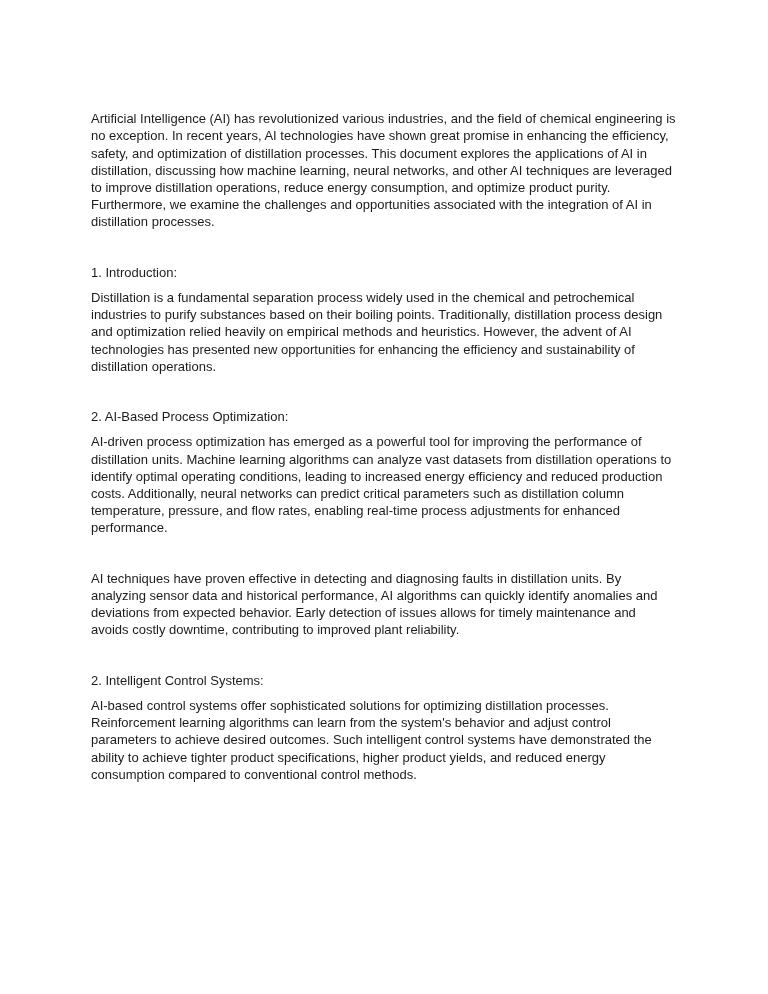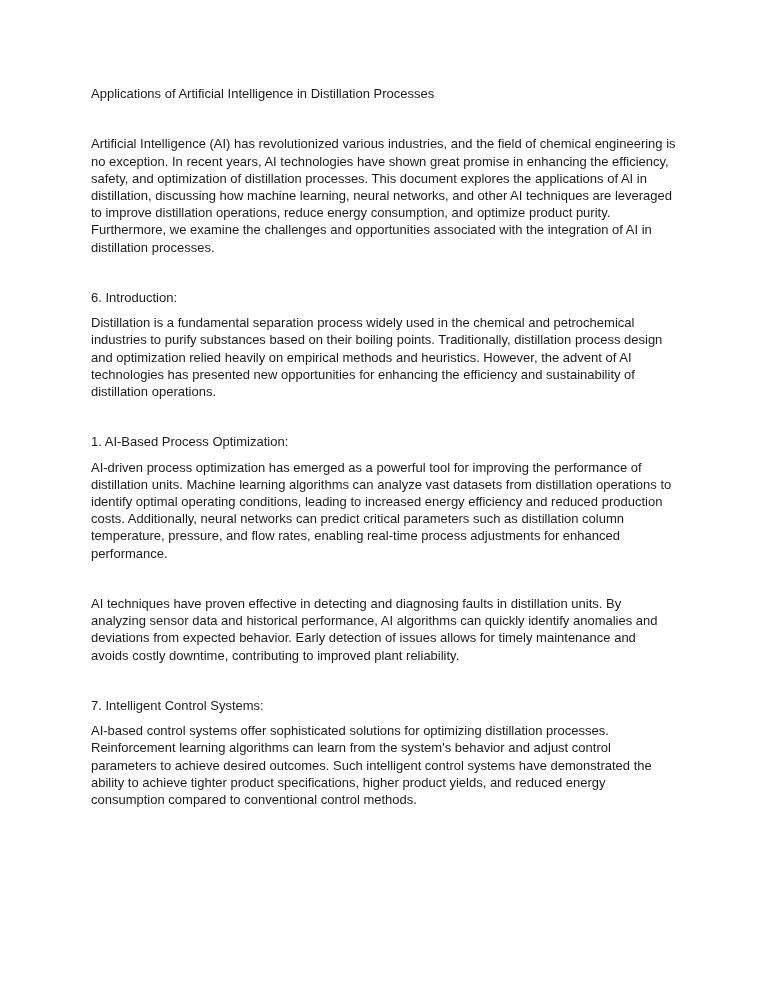--- a/index.html
+++ b/index.html
@@ -35,43 +35,42 @@
   section {
     margin: 0;
     padding: 0;
   }
 </style>
 </head>
 <body>
 
 <div class="page">
 
-  <p class="para">Applications of Artificial Intelligence in Distillation Processes</p>
   <div class="blank-line"></div>
 
   <section>
     <p class="para">Artificial Intelligence (AI) has revolutionized various industries, and the field of chemical engineering is no exception. In recent years, AI technologies have shown great promise in enhancing the efficiency, safety, and optimization of distillation processes. This document explores the applications of AI in distillation, discussing how machine learning, neural networks, and other AI techniques are leveraged to improve distillation operations, reduce energy consumption, and optimize product purity. Furthermore, we examine the challenges and opportunities associated with the integration of AI in distillation processes.</p>
   </section>
   <div class="blank-line"></div>
 
   <section>
-    <p class="para">6. Introduction:</p>
+    <p class="para">1. Introduction:</p>
     <p class="para">Distillation is a fundamental separation process widely used in the chemical and petrochemical industries to purify substances based on their boiling points. Traditionally, distillation process design and optimization relied heavily on empirical methods and heuristics. However, the advent of AI technologies has presented new opportunities for enhancing the efficiency and sustainability of distillation operations.</p>
   </section>
   <div class="blank-line"></div>
 
   <section>
-    <p class="para">1. AI-Based Process Optimization:</p>
+    <p class="para">2. AI-Based Process Optimization:</p>
     <p class="para">AI-driven process optimization has emerged as a powerful tool for improving the performance of distillation units. Machine learning algorithms can analyze vast datasets from distillation operations to identify optimal operating conditions, leading to increased energy efficiency and reduced production costs. Additionally, neural networks can predict critical parameters such as distillation column temperature, pressure, and flow rates, enabling real-time process adjustments for enhanced performance.</p>
   </section>
   <div class="blank-line"></div>
 
   <section>
     <p class="para">AI techniques have proven effective in detecting and diagnosing faults in distillation units. By analyzing sensor data and historical performance, AI algorithms can quickly identify anomalies and deviations from expected behavior. Early detection of issues allows for timely maintenance and avoids costly downtime, contributing to improved plant reliability.</p>
   </section>
   <div class="blank-line"></div>
 
   <section>
-    <p class="para">7. Intelligent Control Systems:</p>
+    <p class="para">2. Intelligent Control Systems:</p>
     <p class="para">AI-based control systems offer sophisticated solutions for optimizing distillation processes. Reinforcement learning algorithms can learn from the system's behavior and adjust control parameters to achieve desired outcomes. Such intelligent control systems have demonstrated the ability to achieve tighter product specifications, higher product yields, and reduced energy consumption compared to conventional control methods.</p>
   </section>
 
 </div>
 
 </body></html>

